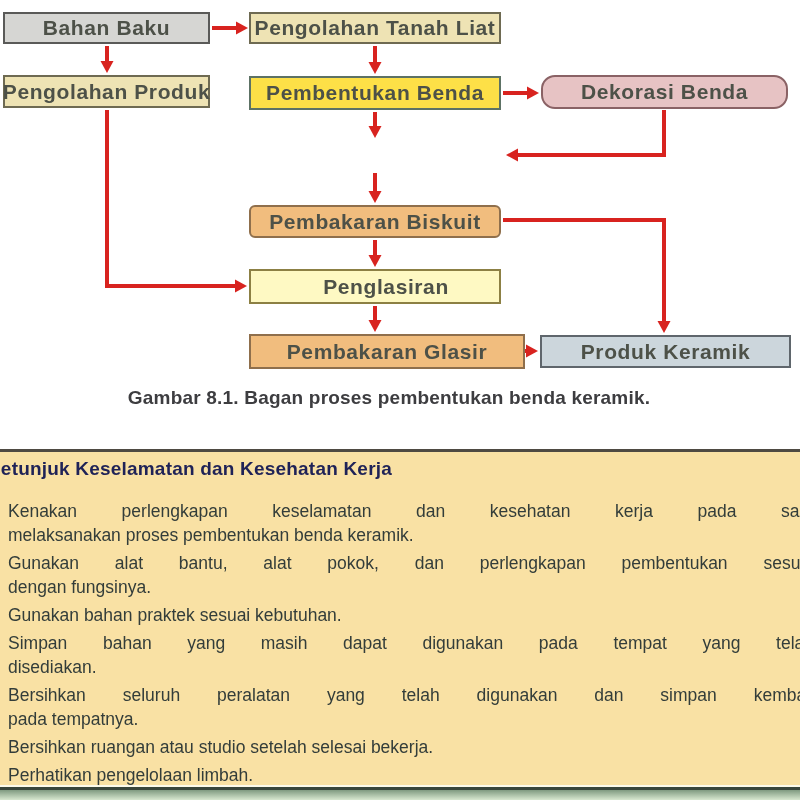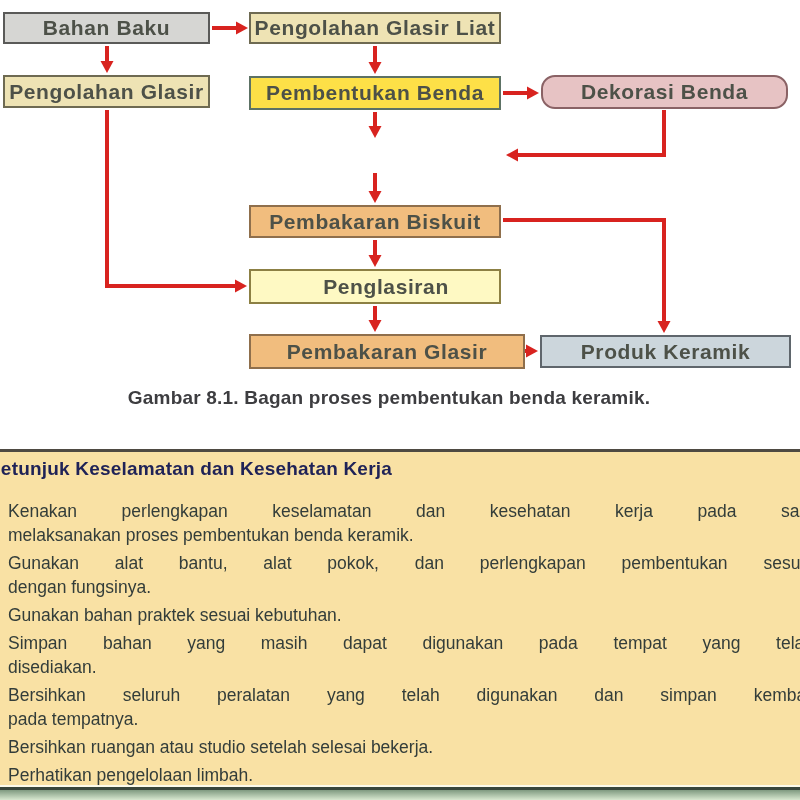--- a/index.html
+++ b/index.html
@@ -31,21 +31,21 @@
     display:flex;align-items:center;justify-content:center;
     font-size:21px;font-weight:600;letter-spacing:0.6px;color:var(--flow-text);
     white-space:nowrap;
   }
   .b-bahan       {left:3px;  top:12px; width:207px;height:32px;}
   .b-tanahliat   {left:249px;top:12px; width:252px;height:32px;}
   .b-glasir      {left:3px;  top:75px; width:207px;height:33px;}
   .b-pembentukan {left:249px;top:76px; width:252px;height:34px;}
   .b-dekorasi    {left:541px;top:75px; width:247px;height:34px;}
   .b-pengeringan {left:249px;top:140px;width:252px;height:32px;}
-  .b-biskuit     {left:249px;top:205px;width:252px;height:33px;}
+  .b-biskuit     {left:249px;top:205px;width:252px;height:33px;border-radius:6px;}
   .b-penglasiran {left:249px;top:269px;width:252px;height:35px;}
   .b-pembglasir  {left:249px;top:334px;width:276px;height:35px;}
   .b-produk      {left:540px;top:335px;width:251px;height:33px;}
   
   .caption{
     position:absolute;left:0;top:387px;width:800px;box-sizing:border-box;
     padding-right:22px;text-align:center;
     font-size:19px;font-weight:600;letter-spacing:0.2px;color:var(--caption-color);
   }
   
@@ -114,22 +114,22 @@
     <polygon class="arrow-head" points="235,279.5 247,286 235,292.5"></polygon>
 
     <line class="arrow-line" x1="375" y1="306" x2="375" y2="320"></line>
     <polygon class="arrow-head" points="368.5,320 375,332 381.5,320"></polygon>
 
     <line class="arrow-line" x1="503" y1="351" x2="526" y2="351"></line>
     <polygon class="arrow-head" points="526,344.5 538,351 526,357.5"></polygon>
   </svg>
 
   <div class="fbox b-bahan" style="background: rgb(214, 214, 211); border-color: rgb(90, 90, 88);">Bahan Baku</div>
-  <div class="fbox b-tanahliat" style="background: rgb(238, 227, 180); border-color: rgb(110, 106, 82);">Pengolahan Glasir Liat</div>
-  <div class="fbox b-glasir" style="background: rgb(238, 227, 180); border-color: rgb(110, 106, 82);">Pengolahan Glasir</div>
+  <div class="fbox b-tanahliat" style="background: rgb(238, 227, 180); border-color: rgb(110, 106, 82);">Pengolahan Tanah Liat</div>
+  <div class="fbox b-glasir" style="background: rgb(238, 227, 180); border-color: rgb(110, 106, 82);">Pengolahan Produk</div>
   <div class="fbox b-pembentukan" style="background: #fde047; border-color: rgb(93, 114, 101);">Pembentukan Benda</div>
   <div class="fbox b-dekorasi" style="background: rgb(231, 195, 196); border-color: rgb(138, 98, 101); border-radius: 14px;">Dekorasi Benda</div>
   <div class="fbox b-biskuit" style="background: rgb(241, 189, 126); border-color: rgb(143, 111, 76);">Pembakaran Biskuit</div>
   <div class="fbox b-penglasiran" style="background: #fef9c3; border-color: rgb(140, 128, 68); padding-left: 22px;">Penglasiran</div>
   <div class="fbox b-pembglasir" style="background: rgb(241, 189, 126); border-color: rgb(143, 111, 76);">Pembakaran Glasir</div>
   <div class="fbox b-produk" style="background: rgb(204, 214, 220); border-color: rgb(95, 102, 108);">Produk Keramik</div>
 </div>
 
 <div class="caption">Gambar 8.1. Bagan proses pembentukan benda keramik.</div>
 

